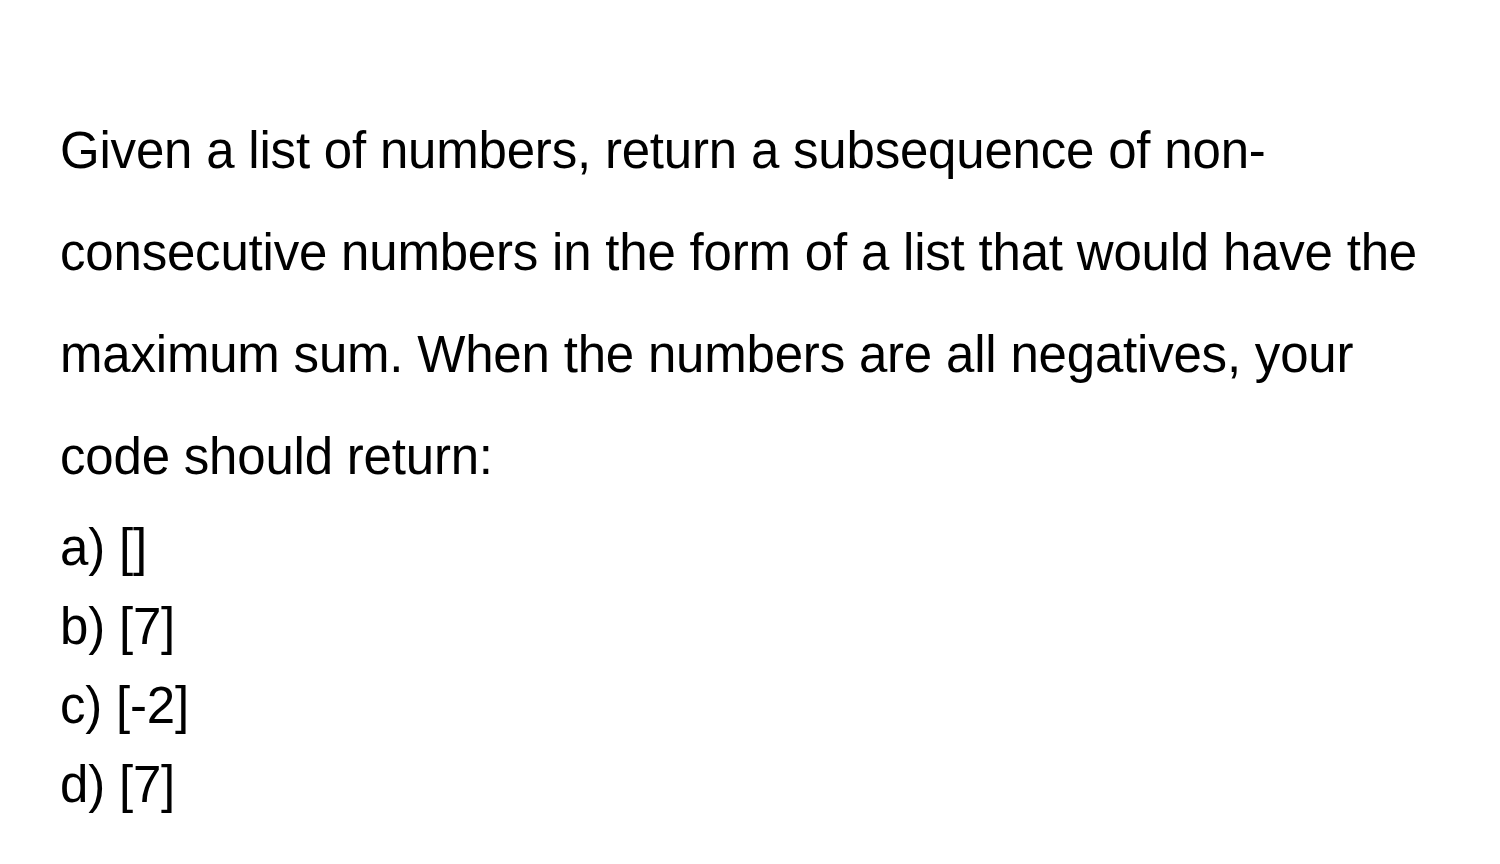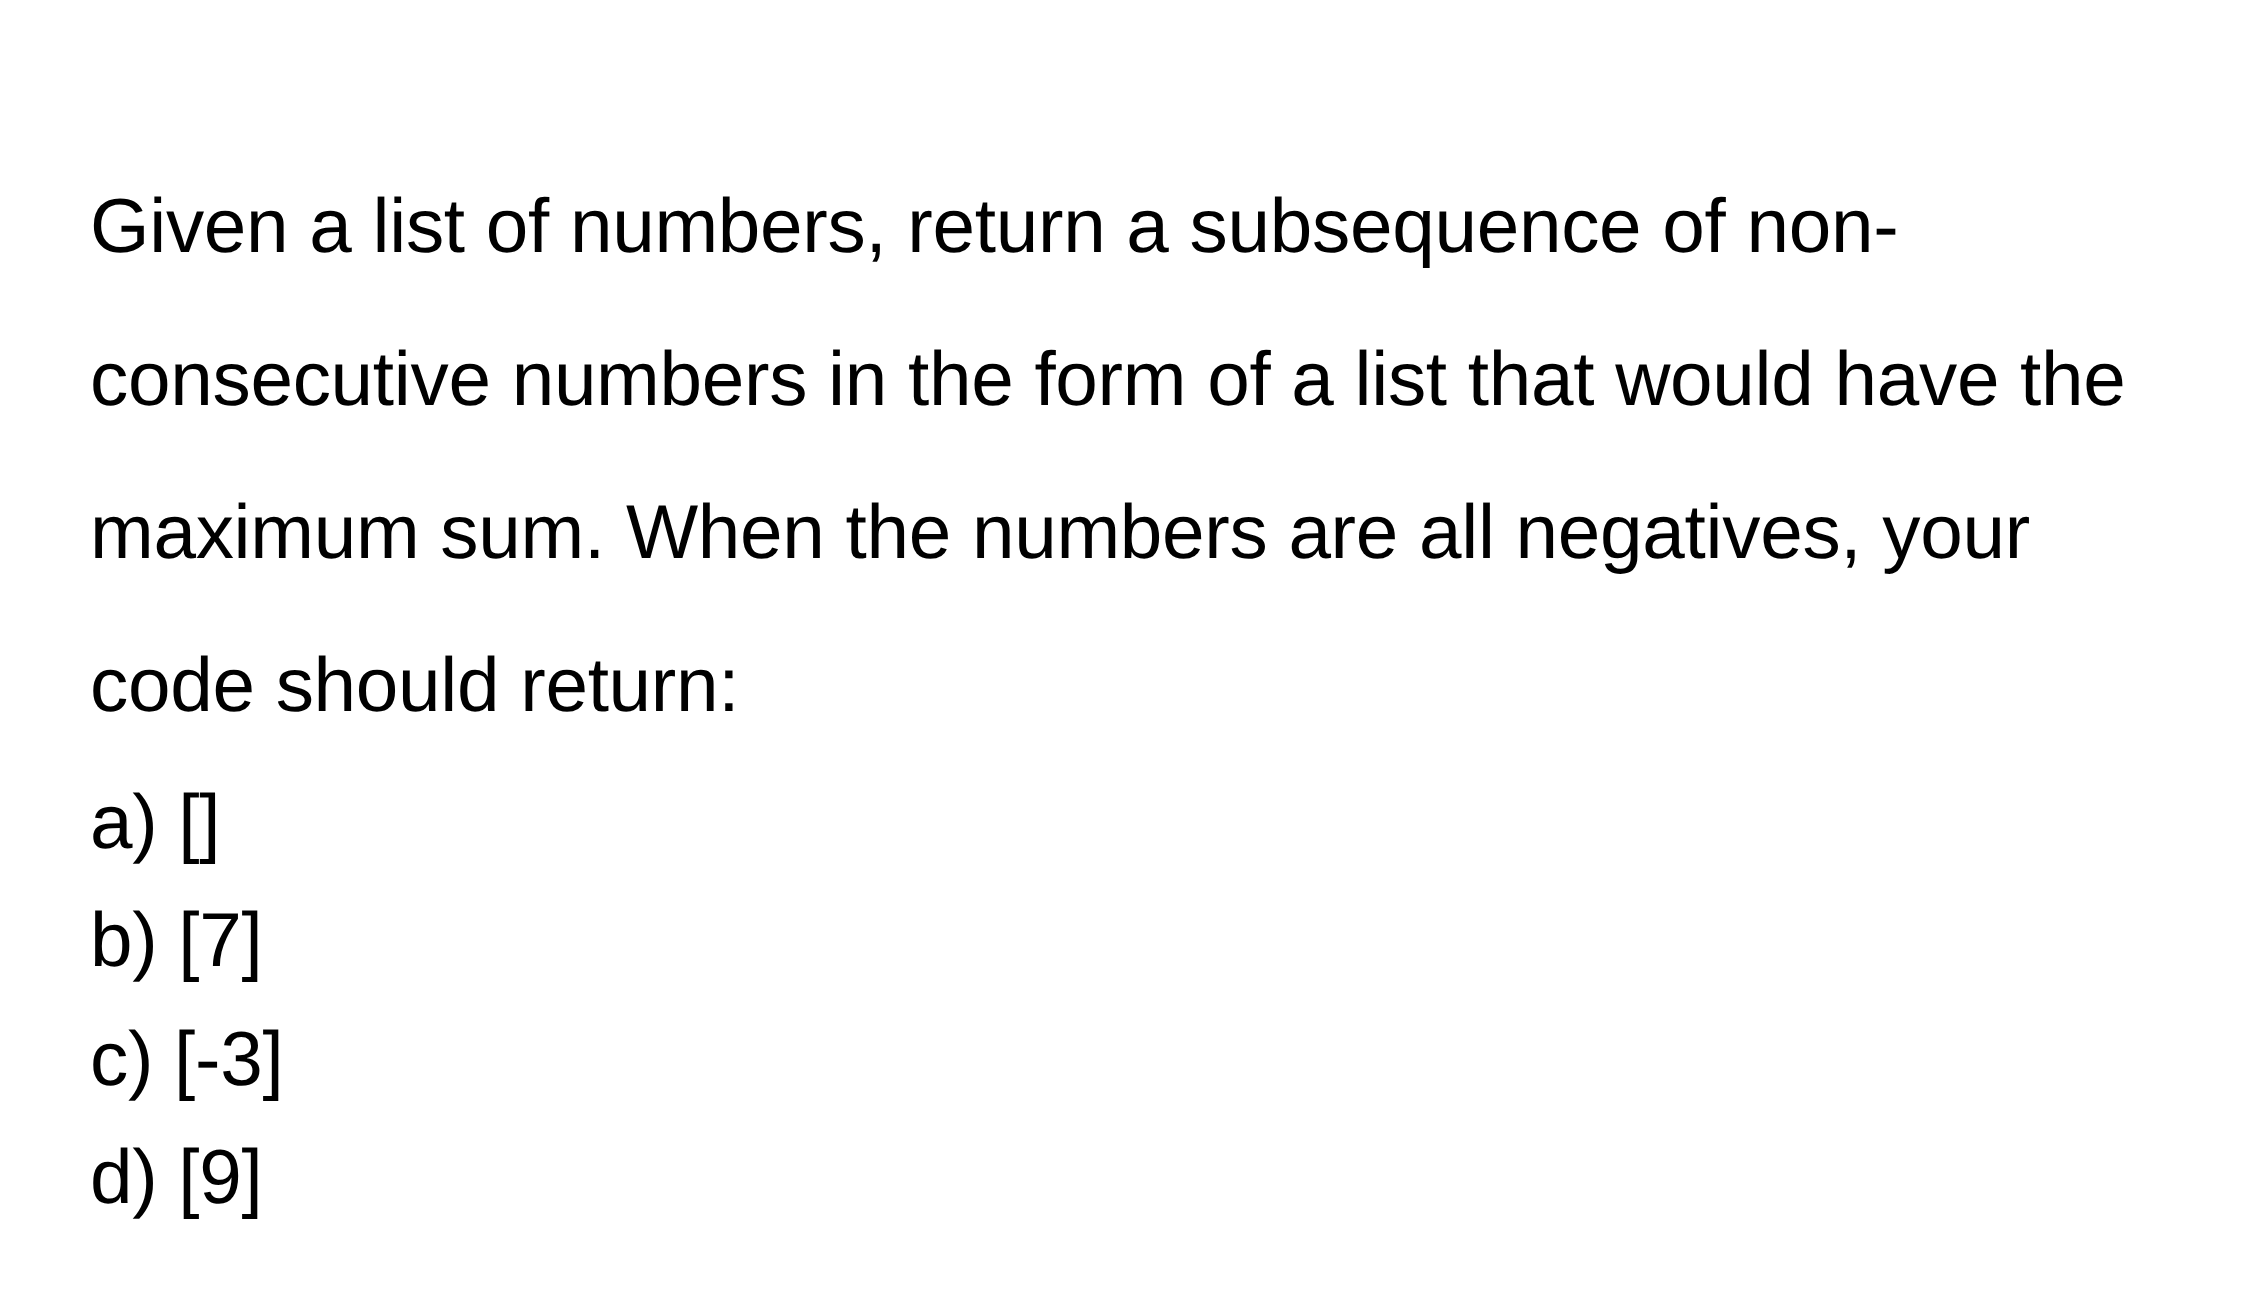--- a/index.html
+++ b/index.html
@@ -38,16 +38,16 @@
   }
 </style>
 </head>
 <body>
 
 <div class="page">
   <div class="question-text">Given a list of numbers, return a subsequence of non-consecutive numbers in the form of a list that would have the maximum sum. When the numbers are all negatives, your code should return:</div>
   <div class="options">
     <span class="option">a) []</span>
     <span class="option">b) [7]</span>
-    <span class="option">c) [-3]</span>
-    <span class="option">d) [9]</span>
+    <span class="option">c) [-2]</span>
+    <span class="option">d) [7]</span>
   </div>
 </div>
 
 </body></html>

